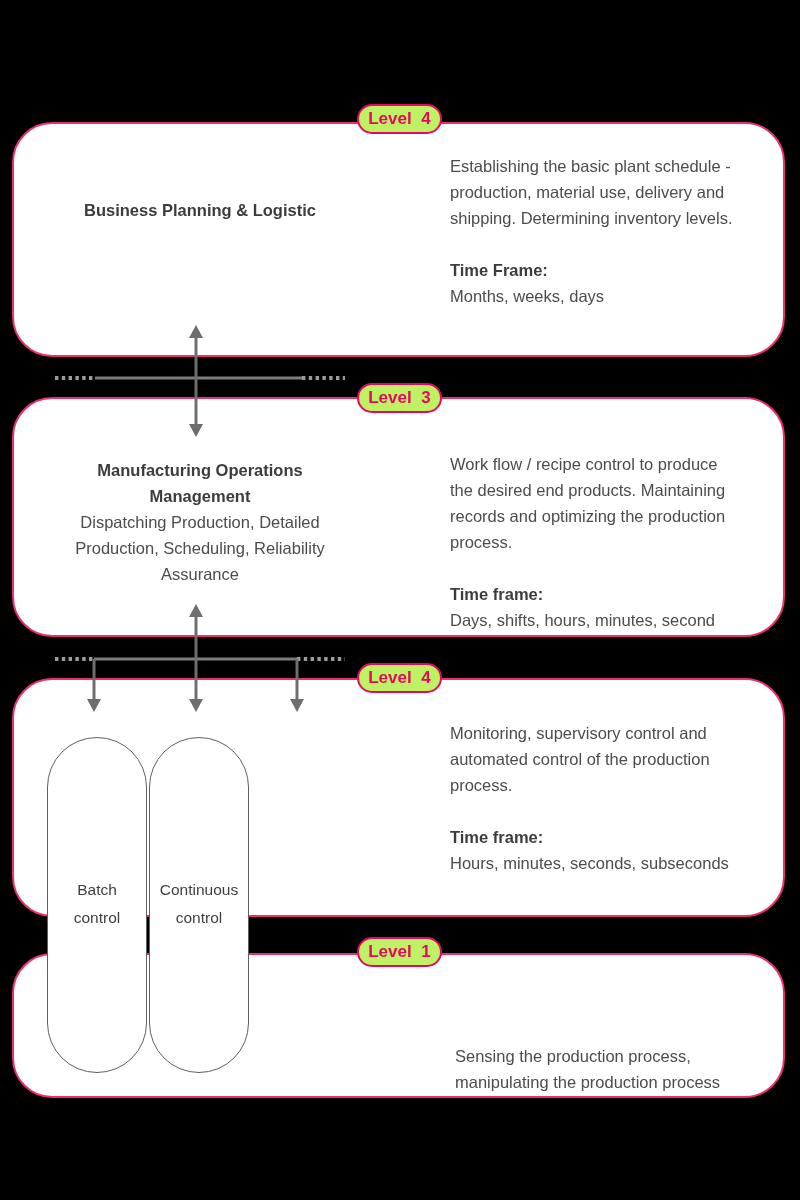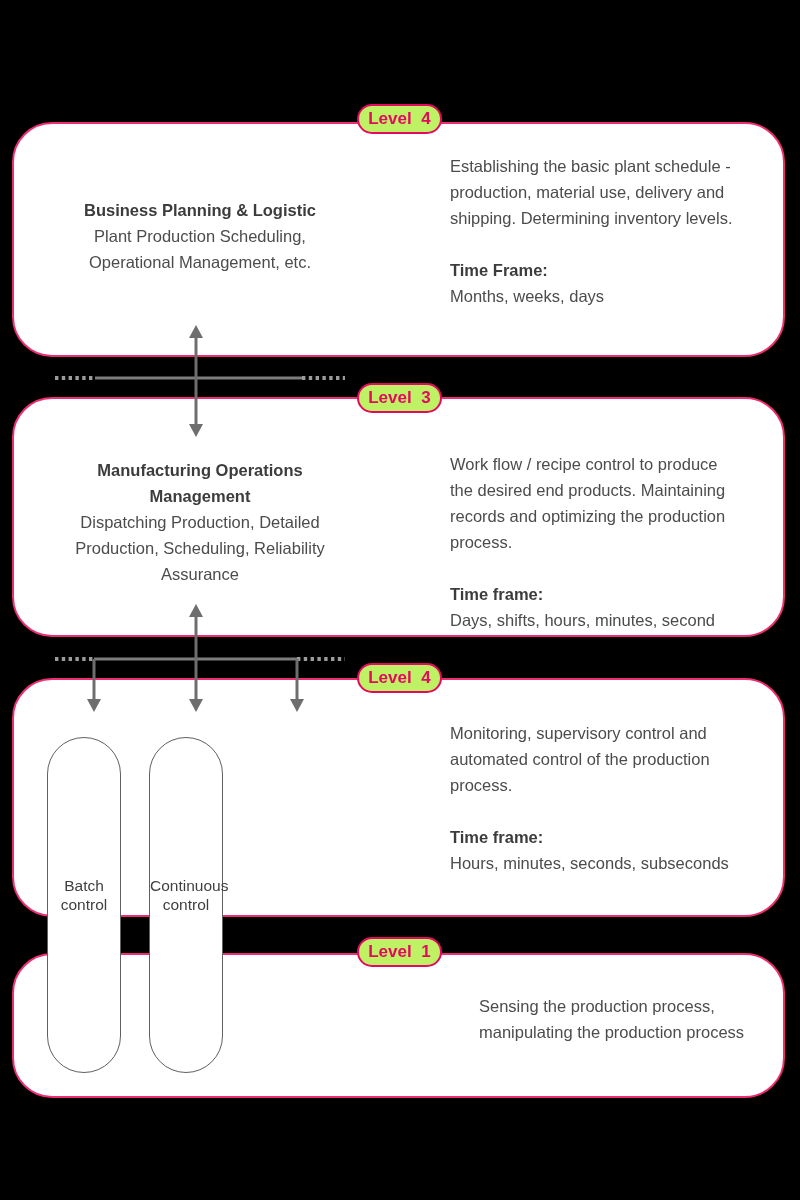--- a/index.html
+++ b/index.html
@@ -23,29 +23,29 @@
     display:flex; align-items:center; justify-content:center; box-sizing:border-box;
   }
   .badge4 { top:104px; } .badge3 { top:383px; } .badge2 { top:663px; } .badge1 { top:937px; }
 
   .txt { position:absolute; z-index:3; line-height:26px; font-size:16.5px; color:#4c4c4c; }
   .ml { white-space:pre-line; }
   .lcol { text-align:center; left:30px; width:340px; }
   .lcol4 { top:197px; } .lcol3 { top:457px; }
   .rcol { left:450px; width:335px; text-align:left; }
   .rcol4 { top:153px; } .rcol3 { top:428px;margin-top:23px; } .rcol2 { top:720px; }
-  .rcol1 { top:993px; left:455px;margin-left:24px; }
+  .rcol1 { top:1043px; left:455px; }
   .ttl { font-weight:700; color:#3c3c3c; }
   .time-head { font-weight:700; color:#3c3c3c; margin-top:26px; }
 
   .pill {
-    position:absolute; top:737px; width:74px; height:336px; z-index:4;
+    position:absolute; top:737px; width:100px; height:336px; z-index:4;
     background:#fff; border:1.5px solid #606060; border-radius:52px;
     box-sizing:border-box; text-align:center; padding-top:138px;
-    font-size:15.5px; line-height:19px; color:#3f3f3f; white-space:pre-line;
+    font-size:15.5px; line-height:28px; color:#3f3f3f; white-space:pre-line;
   }
   .pill1 { left:47px; } .pill2 { left:149px; } .pill3 { left:251px; }
 
   .connectors { position:absolute; left:0; top:0; z-index:2; }
 </style>
 </head>
 <body>
 
 <div class="canvas">
 
@@ -78,22 +78,20 @@
       <polygon points="189,699 203,699 196,712" stroke="none"></polygon>
       <line x1="94" y1="659" x2="94" y2="700" stroke-width="3"></line>
       <polygon points="87,699 101,699 94,712" stroke="none"></polygon>
       <line x1="297" y1="659" x2="297" y2="700" stroke-width="3"></line>
       <polygon points="290,699 304,699 297,712" stroke="none"></polygon>
     </g>
   </svg>
 
   <div class="txt lcol lcol4">
     <div class="ttl">Business Planning &amp; Logistic</div>
-    <div class="ml">Plant Production Scheduling,
-Operational Management, etc.</div>
   </div>
   <div class="txt rcol rcol4">
     <div class="ml">Establishing the basic plant schedule -
 production, material use, delivery and
 shipping. Determining inventory levels.</div>
     <div class="time-head">Time Frame:</div>
     <div>Months, weeks, days</div>
   </div>
 
   <div class="txt lcol lcol3">

